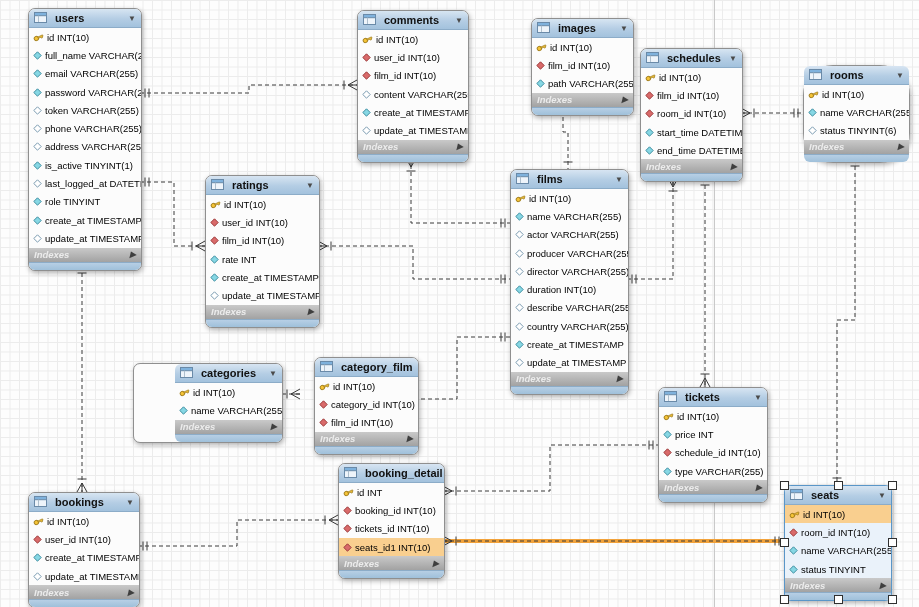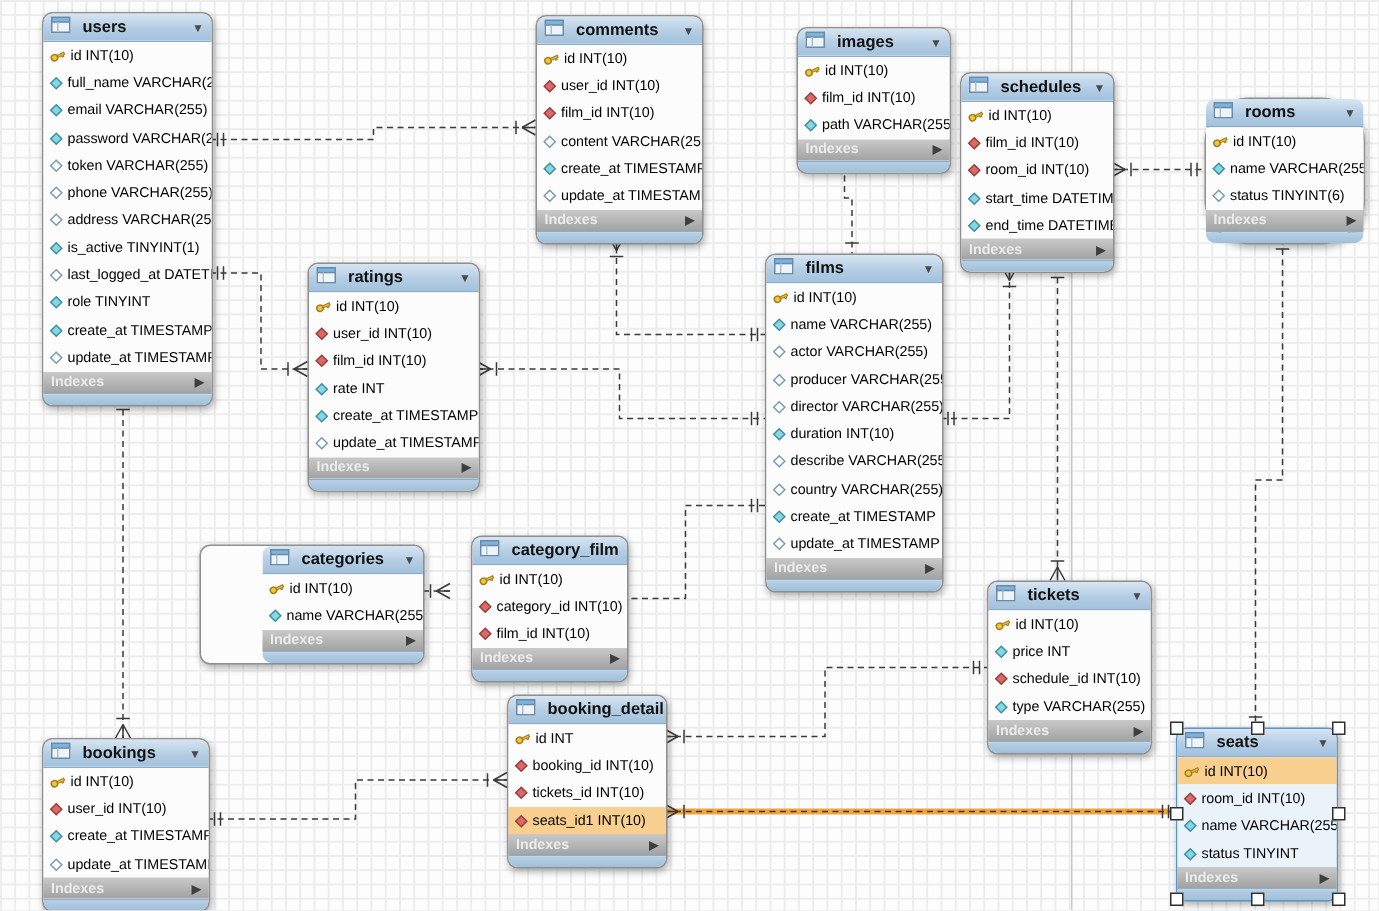--- a/index.html
+++ b/index.html
@@ -32,21 +32,21 @@
     font-size:9.5px;color:#000;white-space:nowrap;overflow:hidden;background:#fcfcfc;
   }
   .frow .ficon{flex:0 0 auto;display:flex;align-items:center;}
   .frow.hl{background:#f9cf8f;}
   .tbl.selected{border-color:#5a96c8;}
   .tbl.selected .frow{background:#eaf2fa;}
   .tbl.selected .frow.hl{background:#f9cf8f;}
   .idx{
     display:flex;align-items:center;height:14px;padding:0 5px;
     background:linear-gradient(#c9c9c9,#a2a2a2);
-    color:#ececec;font-size:9.5px;font-weight:bold;
+    color:#ececec;font-size:9.5px;font-weight:bold;font-style:italic;
   }
   .idx .expand{margin-left:auto;color:#3f3f3f;font-size:8px;}
   .strip{height:7px;background:linear-gradient(#b7cfe5,#9fc0da);border-radius:0 0 6px 6px;border-top:1px solid #8cacc8;}
   .handle{position:absolute;width:9px;height:9px;background:#fff;border:1px solid #2f2f2f;box-sizing:border-box;z-index:30;}
 </style>
 </head>
 <body>
 
 <div class="canvas">
   <div class="page-divider"></div>

